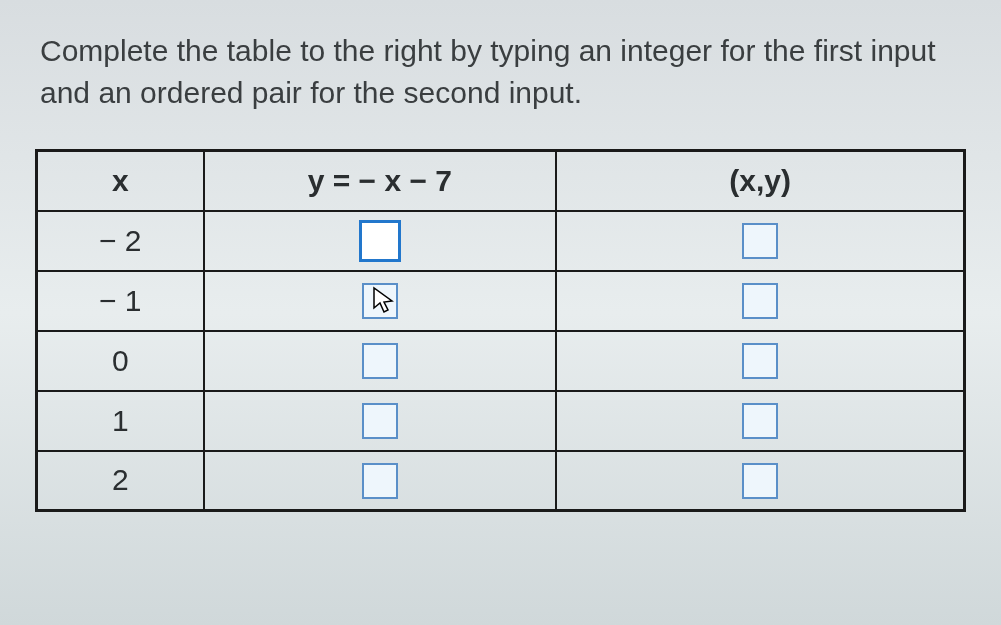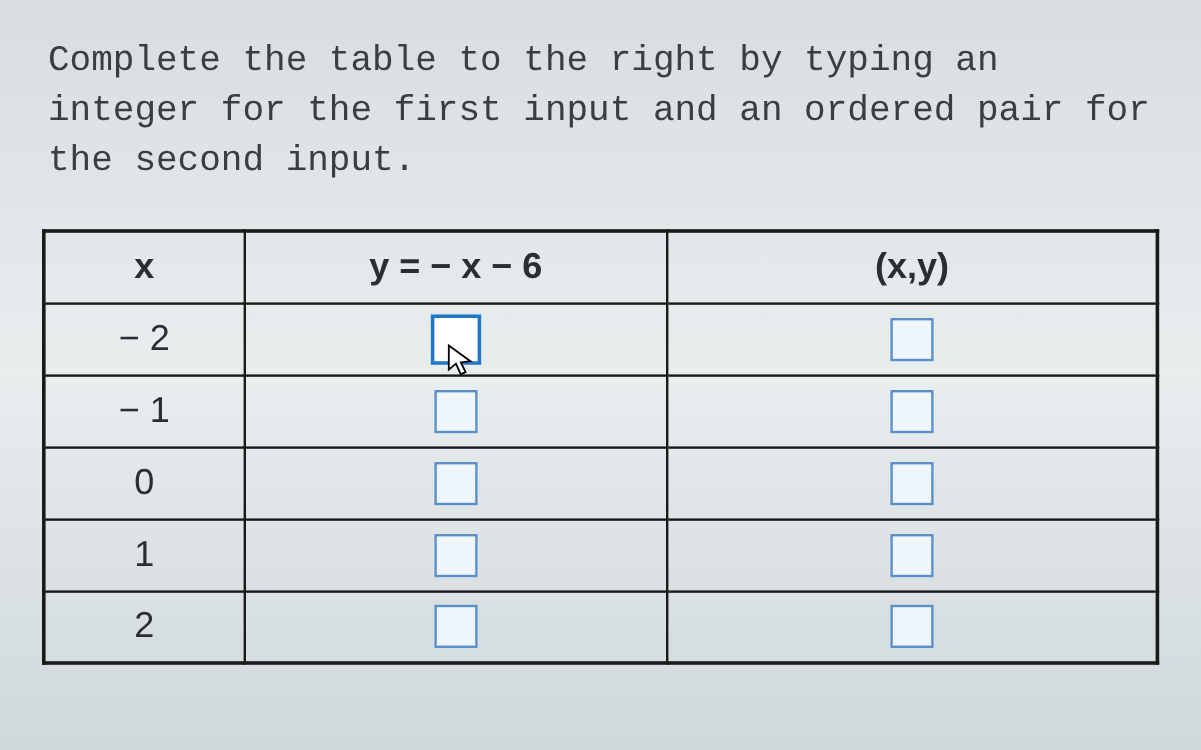--- a/index.html
+++ b/index.html
@@ -14,21 +14,20 @@
       width: 1001px;
       height: 625px;
       position: relative;
     }
     .instructions {
       font-size: 30px;
       color: #3a3e40;
       line-height: 1.4;
       margin-bottom: 35px;
       padding-left: 15px;
-      font-family: Liberation Mono, monospace;
     }
     .table-container {
       padding: 0 10px;
     }
     table {
       width: 100%;
       border-collapse: collapse;
       border: 3px solid #1a1a1a;
     }
     th, td {
@@ -84,21 +83,21 @@
 </head>
 <body>
 
 <div class="instructions">Complete the table to the right by typing an integer for the first input and an ordered pair for the second input.</div>
 
 <div class="table-container">
   <table>
     <thead>
       <tr>
         <th class="col-x">x</th>
-        <th class="col-y">y = − x − 6</th>
+        <th class="col-y">y = − x − 7</th>
         <th class="col-xy">(x,y)</th>
       </tr>
     </thead>
     <tbody>
       <tr>
         <td>− 2</td>
         <td>
           <span class="input-box focused"></span>
         </td>
         <td>

